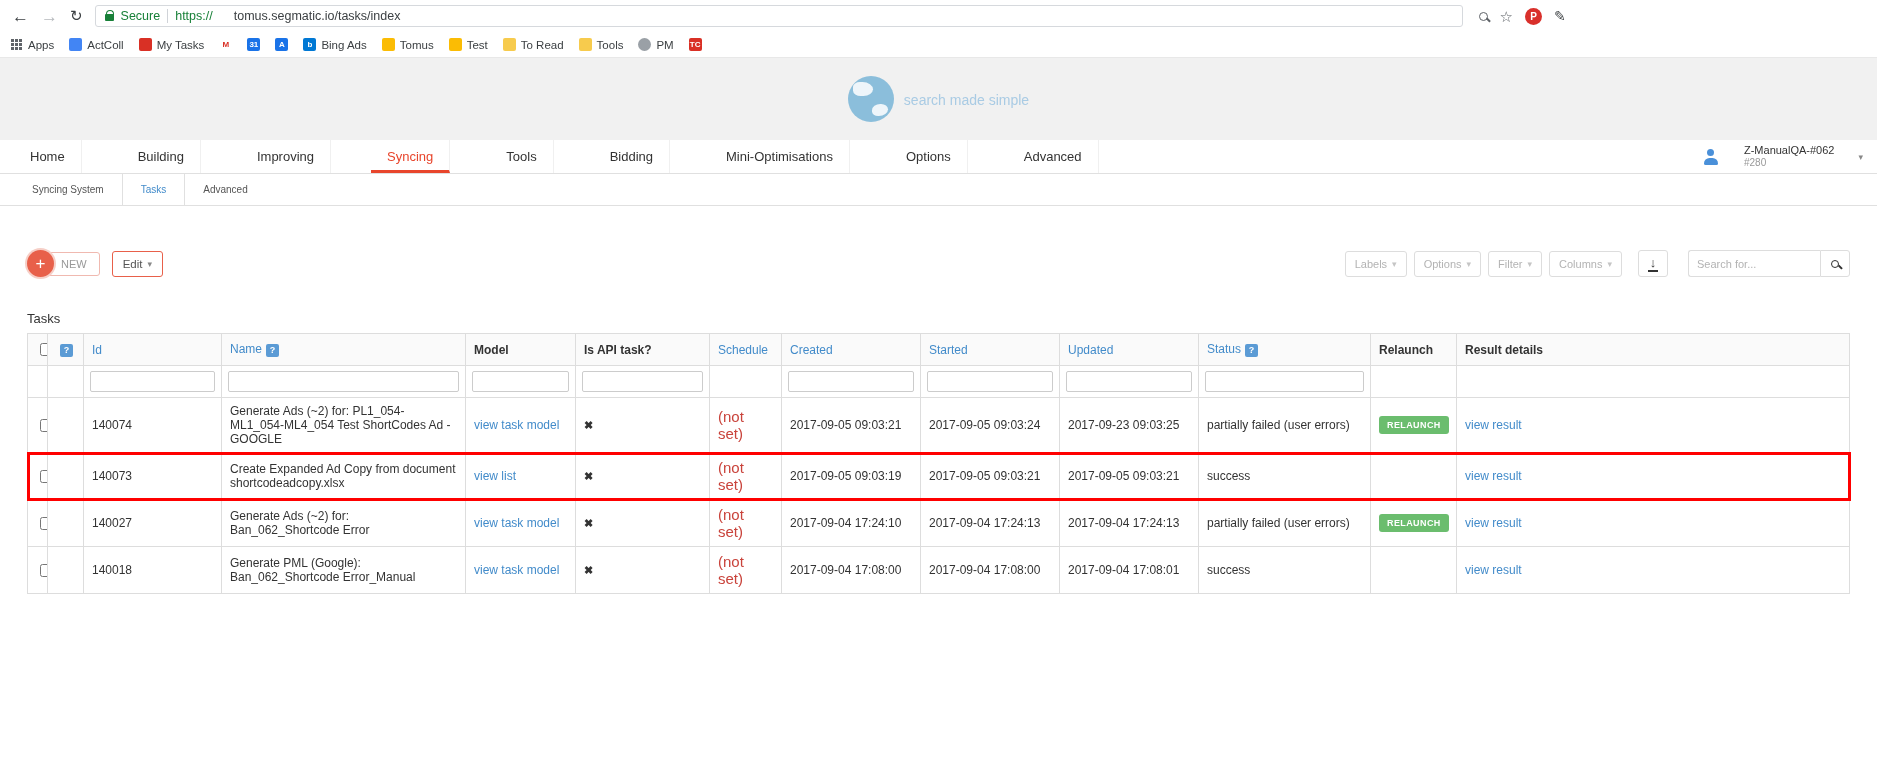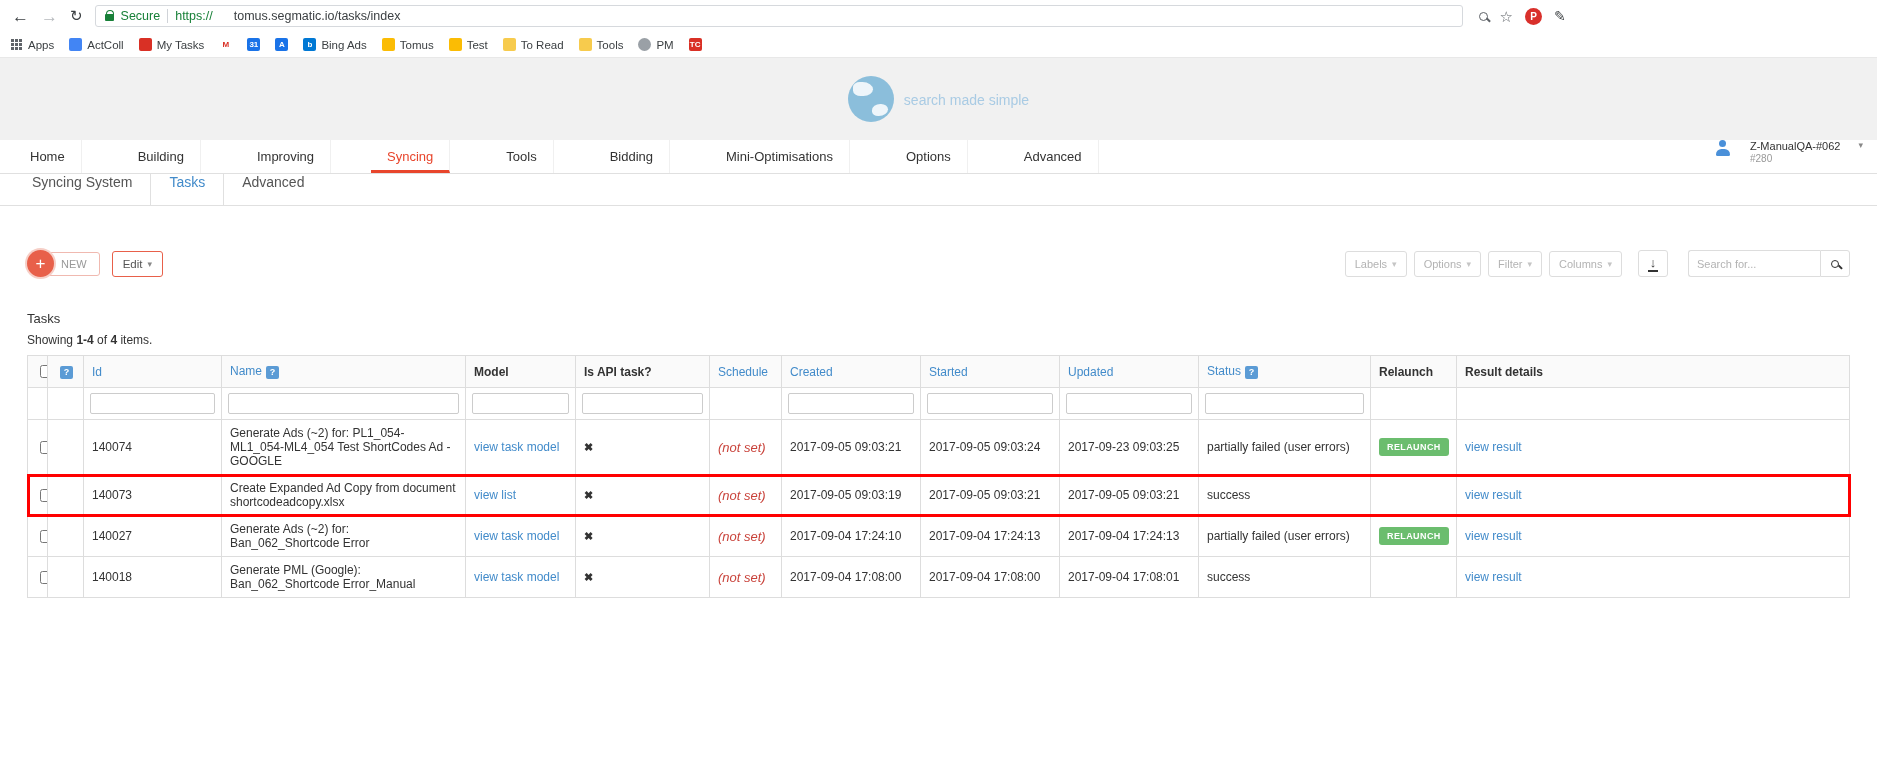--- a/index.html
+++ b/index.html
@@ -63,33 +63,33 @@
   .brand-name { color:#e8452c; font-size:34px; font-weight:bold; font-style:italic; letter-spacing:1px; line-height:1; }
   .brand-tagline { color:#a9cbe4; font-size:14px; text-align:right; margin-top:2px; }
 
   
   .nav-bar { background:#fff; border-bottom:1px solid #e0e0e0; height:34px;
     display:flex; align-items:stretch; padding:0 14px; }
   .nav-items { display:flex; align-items:stretch;gap:40px; }
   .nav-item { padding:0 16px; display:flex; align-items:center; font-size:13px; color:#333;
     cursor:pointer; border-right:1px solid #f0f0f0; }
   .nav-item.active { color:#e8452c; border-bottom:3px solid #e8452c; padding-top:3px;justify-content:center; }
-  .user-box { margin-left:auto; display:flex; align-items:flex-start; gap:18px; cursor:pointer; }
+  .user-box { margin-left:auto; display:flex; align-items:center; gap:24px; cursor:pointer; }
   .avatar { position:relative; width:18px; height:16px; }
   .avatar::before { content:""; position:absolute; top:0; left:5.5px; width:7px; height:7px; border-radius:50%; background:#4a90d9; }
   .avatar::after { content:""; position:absolute; bottom:0; left:2px; width:14px; height:7px; border-radius:7px 7px 2px 2px; background:#4a90d9; }
   .user-meta { display:flex; flex-direction:column; line-height:1.15; }
   .user-name { font-size:11px; color:#333; }
   .user-sub { font-size:10px; color:#999; }
   .caret { font-size:9px; color:#888; }
 
   
   .subnav-bar { background:#fff; border-bottom:1px solid #e0e0e0; height:32px;
     display:flex; align-items:stretch; padding:0 14px; }
-  .subnav-item { padding:0 18px; display:flex; align-items:flex-start; font-size:14px; color:#555; cursor:pointer; }
+  .subnav-item { padding:0 18px; display:flex; align-items:center; font-size:10px; color:#555; cursor:pointer; }
   .subnav-item.active { color:#428bca; border-left:1px solid #e0e0e0; border-right:1px solid #e0e0e0; }
 
   
   .toolbar { display:flex; align-items:center; padding:0 27px; margin-top:44px; }
   .new-btn { display:flex; align-items:center; cursor:pointer; }
   .new-circle { width:27px; height:27px; border-radius:50%; background:#e8604a; color:#fff; font-size:17px;
     display:flex; align-items:center; justify-content:center; z-index:2; box-shadow:0 0 0 2px #f6cfc7; }
   .new-pill { margin-left:-12px; padding:5px 12px 5px 18px; border:1px solid #f0b9b0; border-radius:3px;
     color:#999; font-size:11px; background:#fff; }
   .edit-btn { margin-left:12px; border:1px solid #e8604a; border-radius:3px; padding:6px 10px;
@@ -122,21 +122,21 @@
   .grid thead th { background:#fafafa; font-weight:bold; font-size:12px; height:30px; }
   .th-link { color:#428bca; font-weight:normal; text-decoration:none; cursor:pointer; }
   .help-badge { display:inline-block; min-width:13px; height:13px; background:#5b9bd5; color:#fff;
     font-size:9px; font-weight:bold; border-radius:2px; text-align:center; line-height:13px;
     margin-left:4px; cursor:pointer; vertical-align:middle; }
   .filter-row td { padding:5px 6px; height:32px; }
   .filter-input { width:100%; height:21px; border:1px solid #ccc; border-radius:2px; padding:0 4px; font-size:11px; outline:none; }
   tbody.data-rows td { height:38px; }
   .link { color:#428bca; text-decoration:none; cursor:pointer; }
   .x-mark { font-size:11px; color:#333; font-weight:bold; }
-  .not-set { color:#c9433b; font-style:italic; font-size:13px; }
+  .not-set { color:#c9433b; font-size:15px; }
   .date-cell { white-space:nowrap; }
   .relaunch-btn { background:#6bbd6e; color:#fff; border:none; border-radius:3px; font-size:9px;
     font-weight:bold; padding:4px 8px; letter-spacing:.4px; cursor:pointer; }
   tr.highlight { outline:3px solid #ff0000; outline-offset:-2px; }
 
   .c-check{width:20px}.c-help{width:36px}.c-id{width:138px}.c-name{width:244px}.c-model{width:110px}
   .c-api{width:134px}.c-sched{width:72px}.c-date{width:139px}.c-status{width:172px}.c-relaunch{width:86px}.c-result{width:auto}
 </style>
 </head>
 <body>
@@ -311,23 +311,20 @@
       <input class="search-input" placeholder="Search for..." style="">
       <button class="search-btn">
         <span class="mag-dark"></span>
       </button>
     </span>
   </div>
 </div>
 
 <div class="content">
   <div class="tasks-title">Tasks</div>
-  <div class="summary">
-    <span>Showing </span><b>1-4</b><span> of </span><b>4</b><span> items.</span>
-  </div>
 
   <table class="grid">
     <colgroup>
       <col class="c-check">
         <col class="c-help">
         <col class="c-id">
         <col class="c-name">
         <col class="c-model">
       <col class="c-api">
         <col class="c-sched">

